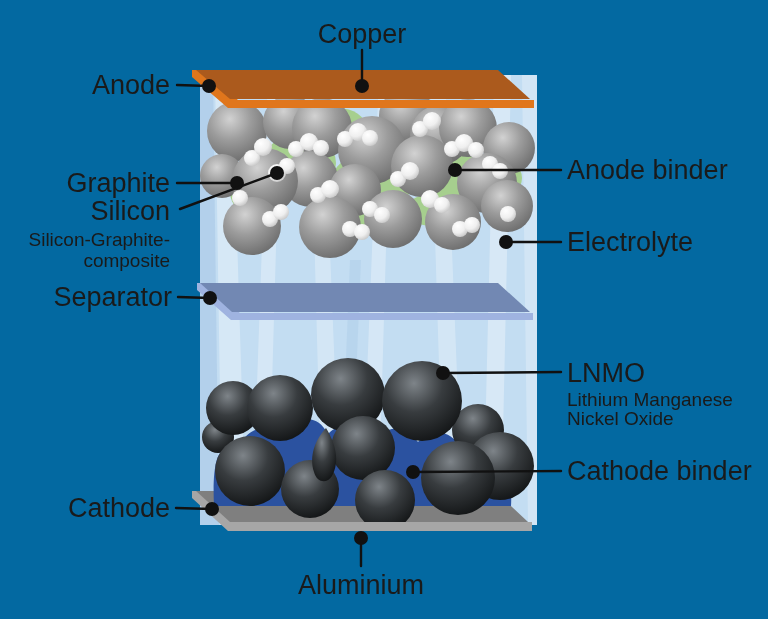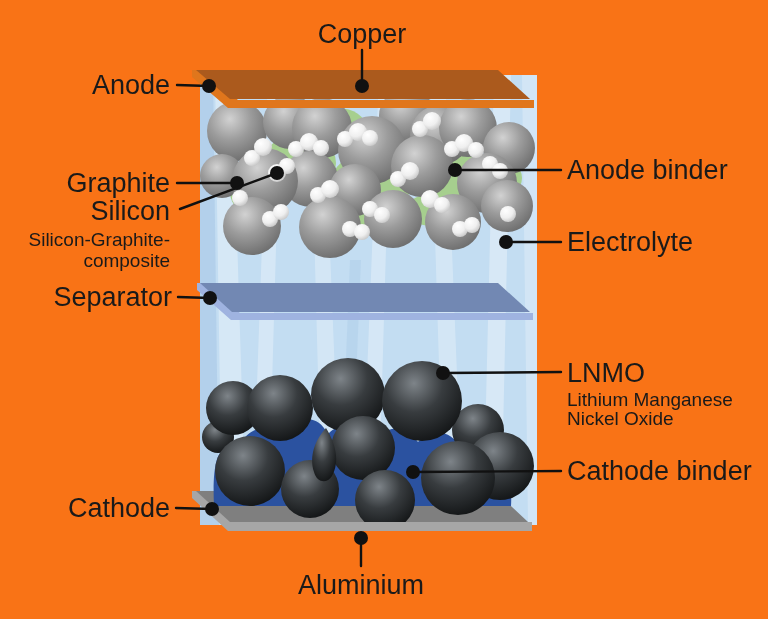--- a/index.html
+++ b/index.html
@@ -1,16 +1,16 @@
 <!DOCTYPE html>
 <html><head>
 <meta charset="utf-8">
 <style>
   html,body{margin:0;padding:0;background:#ffffff;}
-  .stage{position:relative;width:768px;height:619px;background:#f97316;overflow:hidden;}
+  .stage{position:relative;width:768px;height:619px;background:#0369a1;overflow:hidden;}
   svg{display:block;}
   text{font-family:"Liberation Sans", sans-serif;fill:#1a1a1a;}
   .lbl{font-size:27px;}
   .sub{font-size:19px;}
   .leader{stroke:#111111;stroke-width:2.4;stroke-linecap:round;fill:none;}
   .dot{fill:#111111;}
 </style>
 </head>
 <body>
 

